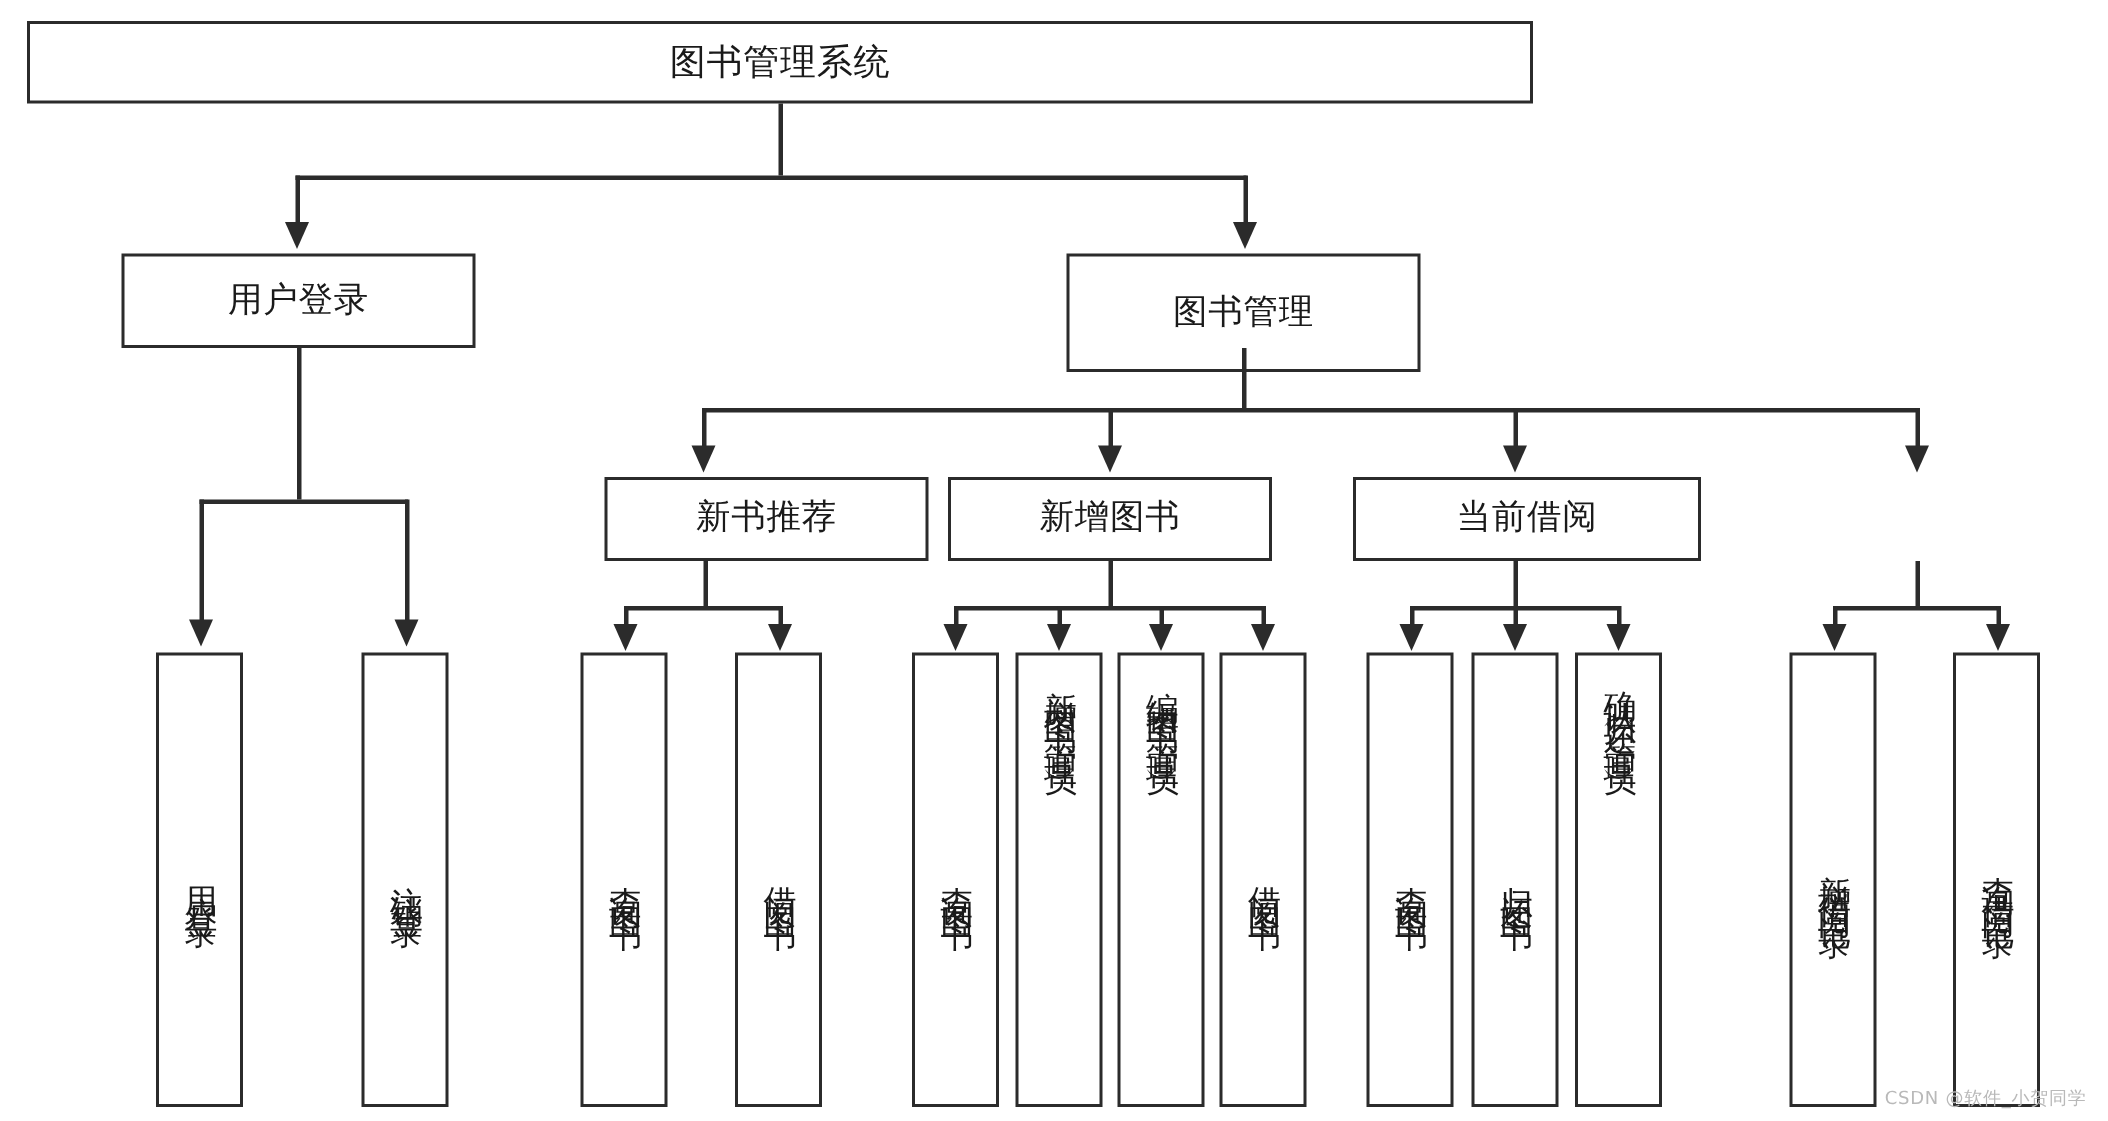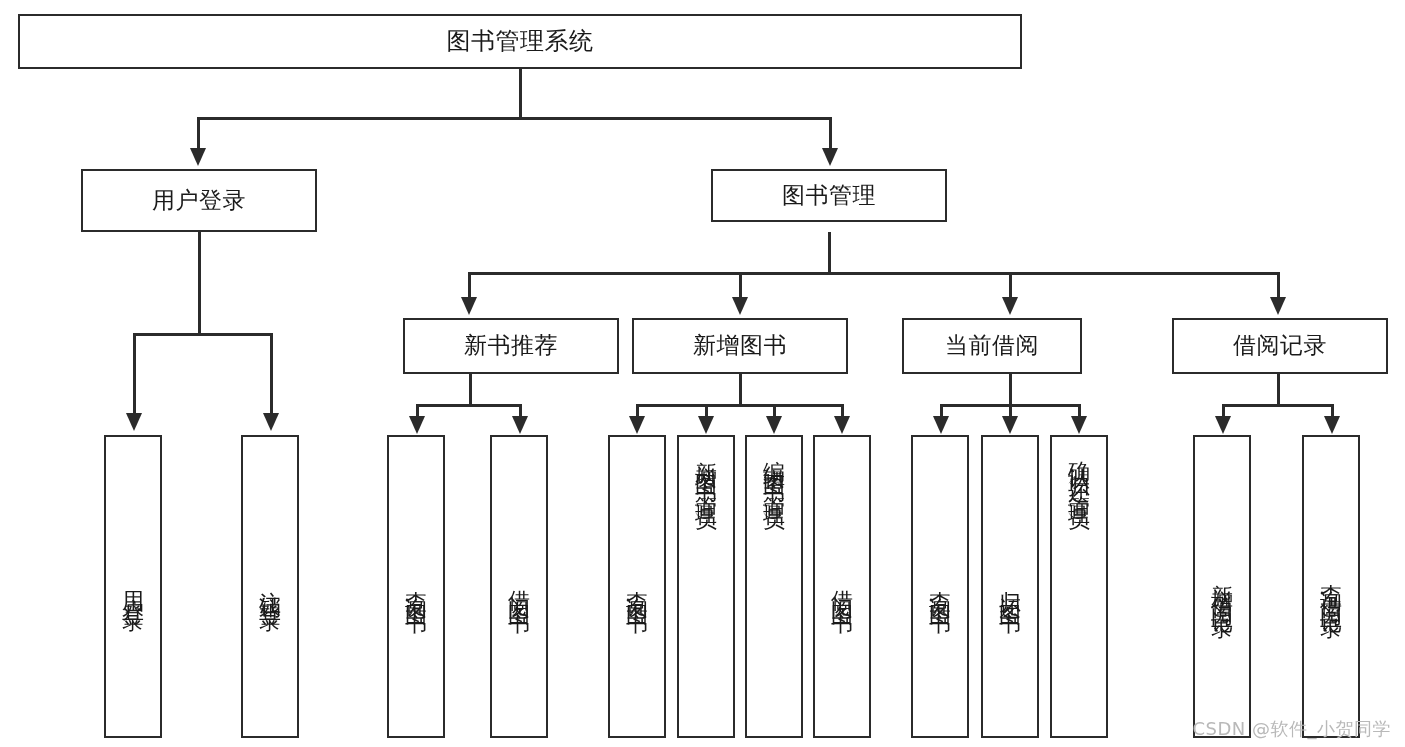--- a/index.html
+++ b/index.html
@@ -81,21 +81,21 @@
     border-left: 8px solid transparent;
     border-right: 8px solid transparent;
     border-top: 18px solid #2b2b2b;
   }
 
   
   #watermark {
     position: absolute;
     right: 14px;
     bottom: 6px;
-    font-size: 18px;
+    font-size: 12px;
     color: #b9b9b9;
     font-family: "DejaVu Sans", "Liberation Sans", sans-serif;
     white-space: nowrap;
     letter-spacing: 0.5px;
   }
 </style>
 </head>
 <body>
 
 <div id="diagram-root">
@@ -111,21 +111,21 @@
   <div class="conn v" style="left:197px; top:117px; height:33px;"></div>
   <div class="arrow" style="left:190px; top:148px;"></div>
 
   <div class="conn v" style="left:829px; top:117px; height:33px;"></div>
   <div class="arrow" style="left:822px; top:148px;"></div>
 
   <div class="node horiz" style="left:81px; top:169px; width:236px; height:63px;">
     <span class="node-label">用户登录</span>
   </div>
 
-  <div class="node horiz" style="left:711px; top:169px; width:236px; height:53px;">
+  <div class="node horiz" style="left:711px; top:169px; width:236px; height:79px;">
     <span class="node-label">图书管理</span>
   </div>
 
   <div class="conn v" style="left:198px; top:232px; height:101px;"></div>
   <div class="conn h" style="left:133px; top:333px; width:139px;"></div>
   <div class="conn v" style="left:133px; top:333px; height:82px;"></div>
   <div class="arrow" style="left:126px; top:413px;"></div>
   <div class="conn v" style="left:270px; top:333px; height:82px;"></div>
   <div class="arrow" style="left:263px; top:413px;"></div>
 
@@ -141,27 +141,24 @@
   <div class="arrow" style="left:1270px; top:297px;"></div>
 
   <div class="node horiz" style="left:362px; top:318px; width:216px; height:56px;margin-left:41px;">
     <span class="node-label">新书推荐</span>
   </div>
 
   <div class="node horiz" style="left:632px; top:318px; width:216px; height:56px;">
     <span class="node-label">新增图书</span>
   </div>
 
-  <div class="node horiz" style="left:902px; top:318px; width:180px; height:56px;">
+  <div class="node horiz" style="left:902px; top:318px; width:232px; height:56px;">
     <span class="node-label">当前借阅</span>
   </div>
 
-  <div class="node horiz" style="left:1172px; top:318px; width:216px; height:56px;">
-    <span class="node-label">借阅记录</span>
-  </div>
 
   <div class="conn v" style="left:469px; top:374px; height:30px;"></div>
   <div class="conn h" style="left:416px; top:404px; width:106px;"></div>
   <div class="conn v" style="left:416px; top:404px; height:14px;"></div>
   <div class="arrow" style="left:409px; top:416px;"></div>
   <div class="conn v" style="left:519px; top:404px; height:14px;"></div>
   <div class="arrow" style="left:512px; top:416px;"></div>
 
   <div class="conn v" style="left:739px; top:374px; height:30px;"></div>
   <div class="conn h" style="left:636px; top:404px; width:208px;"></div>

